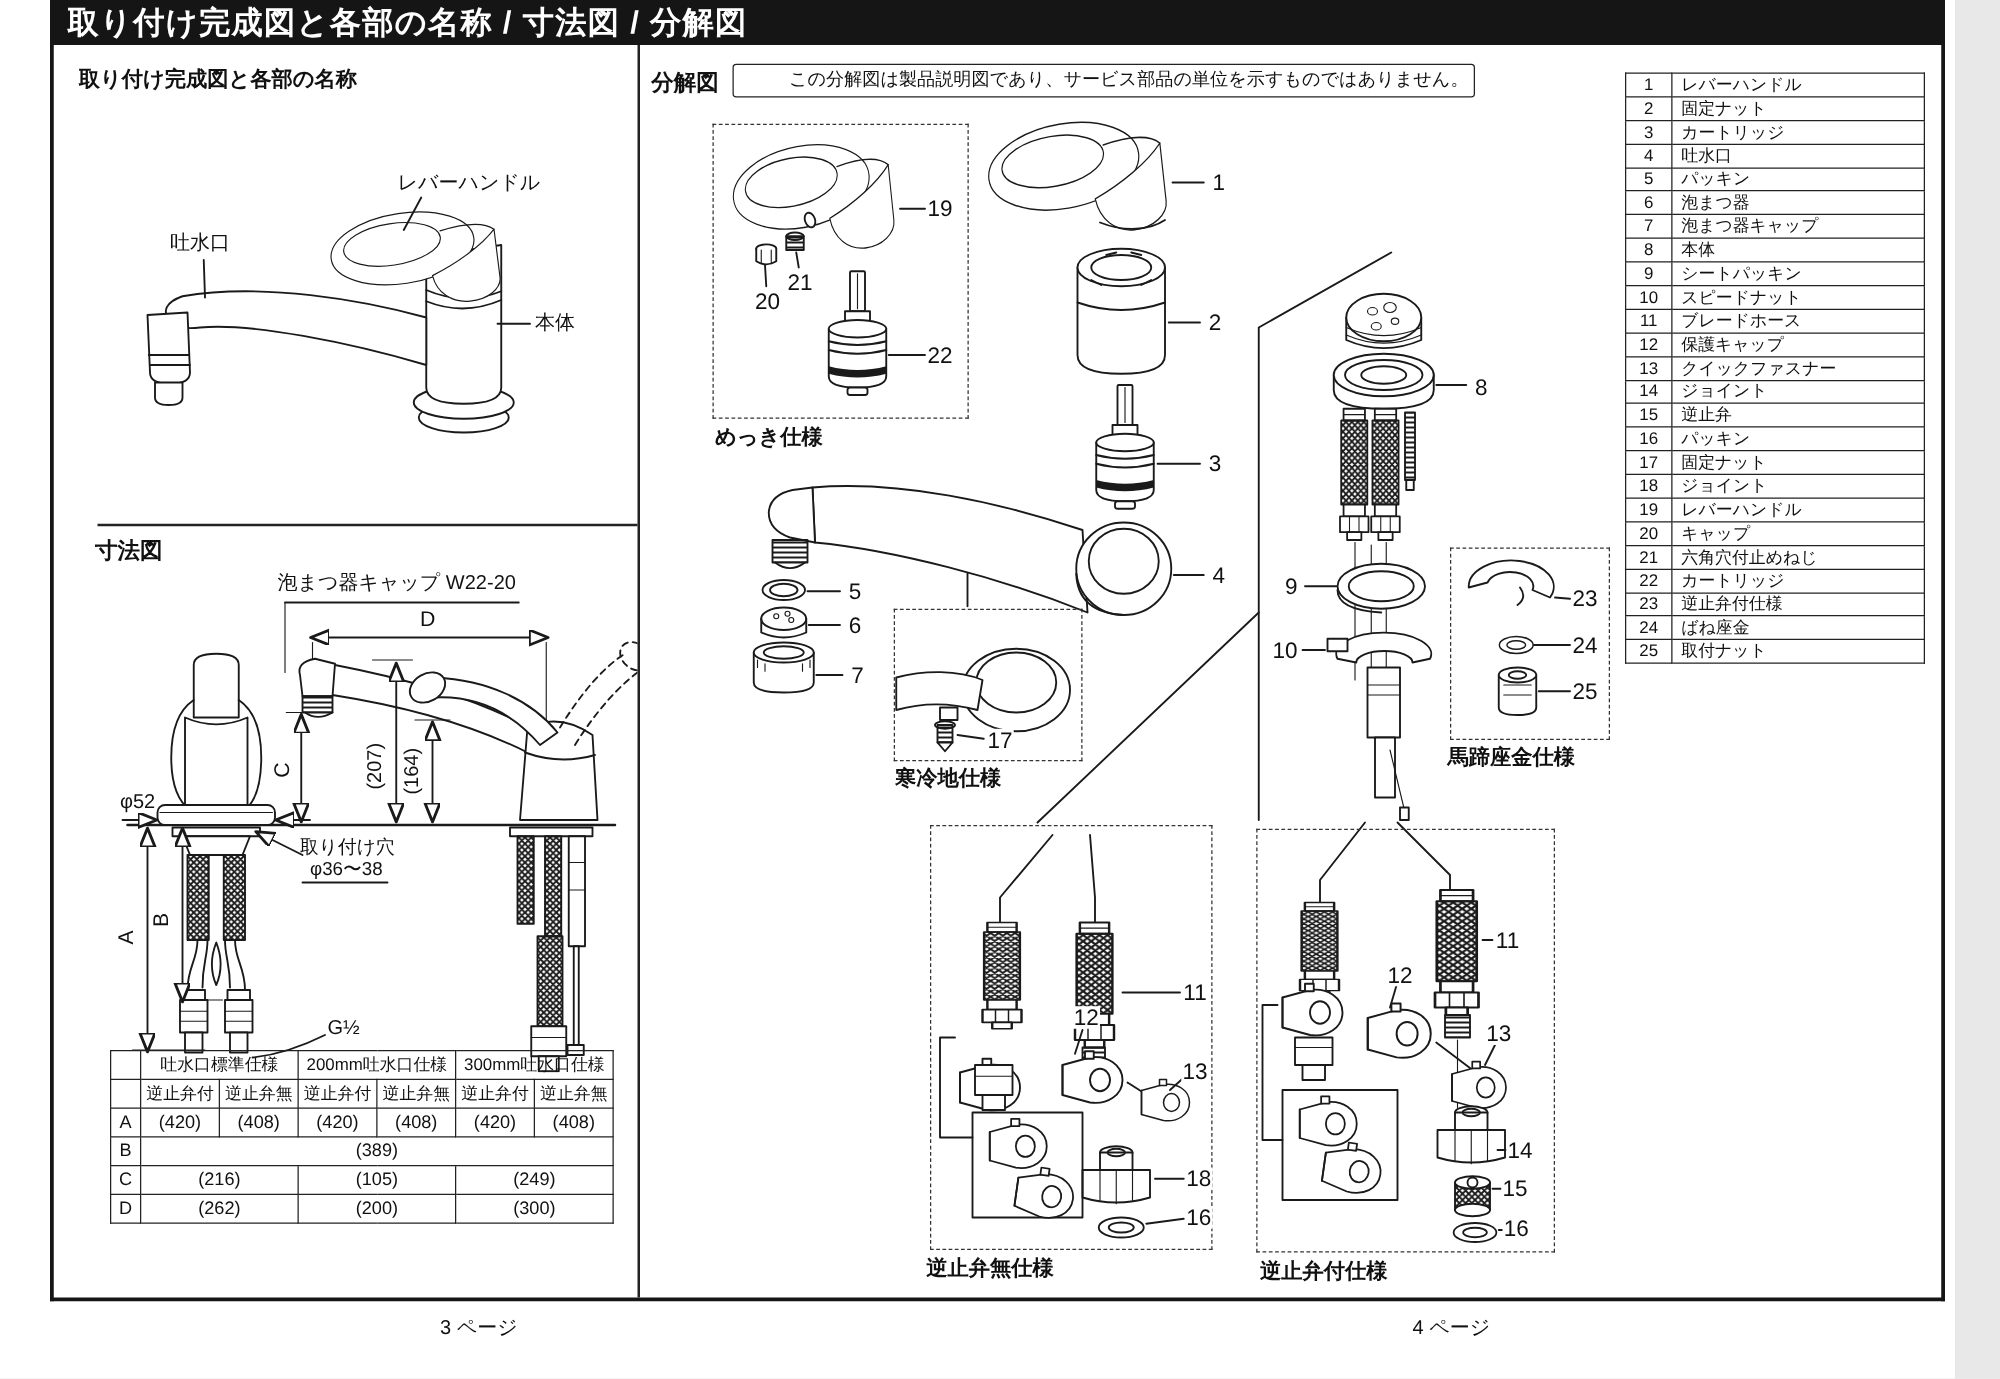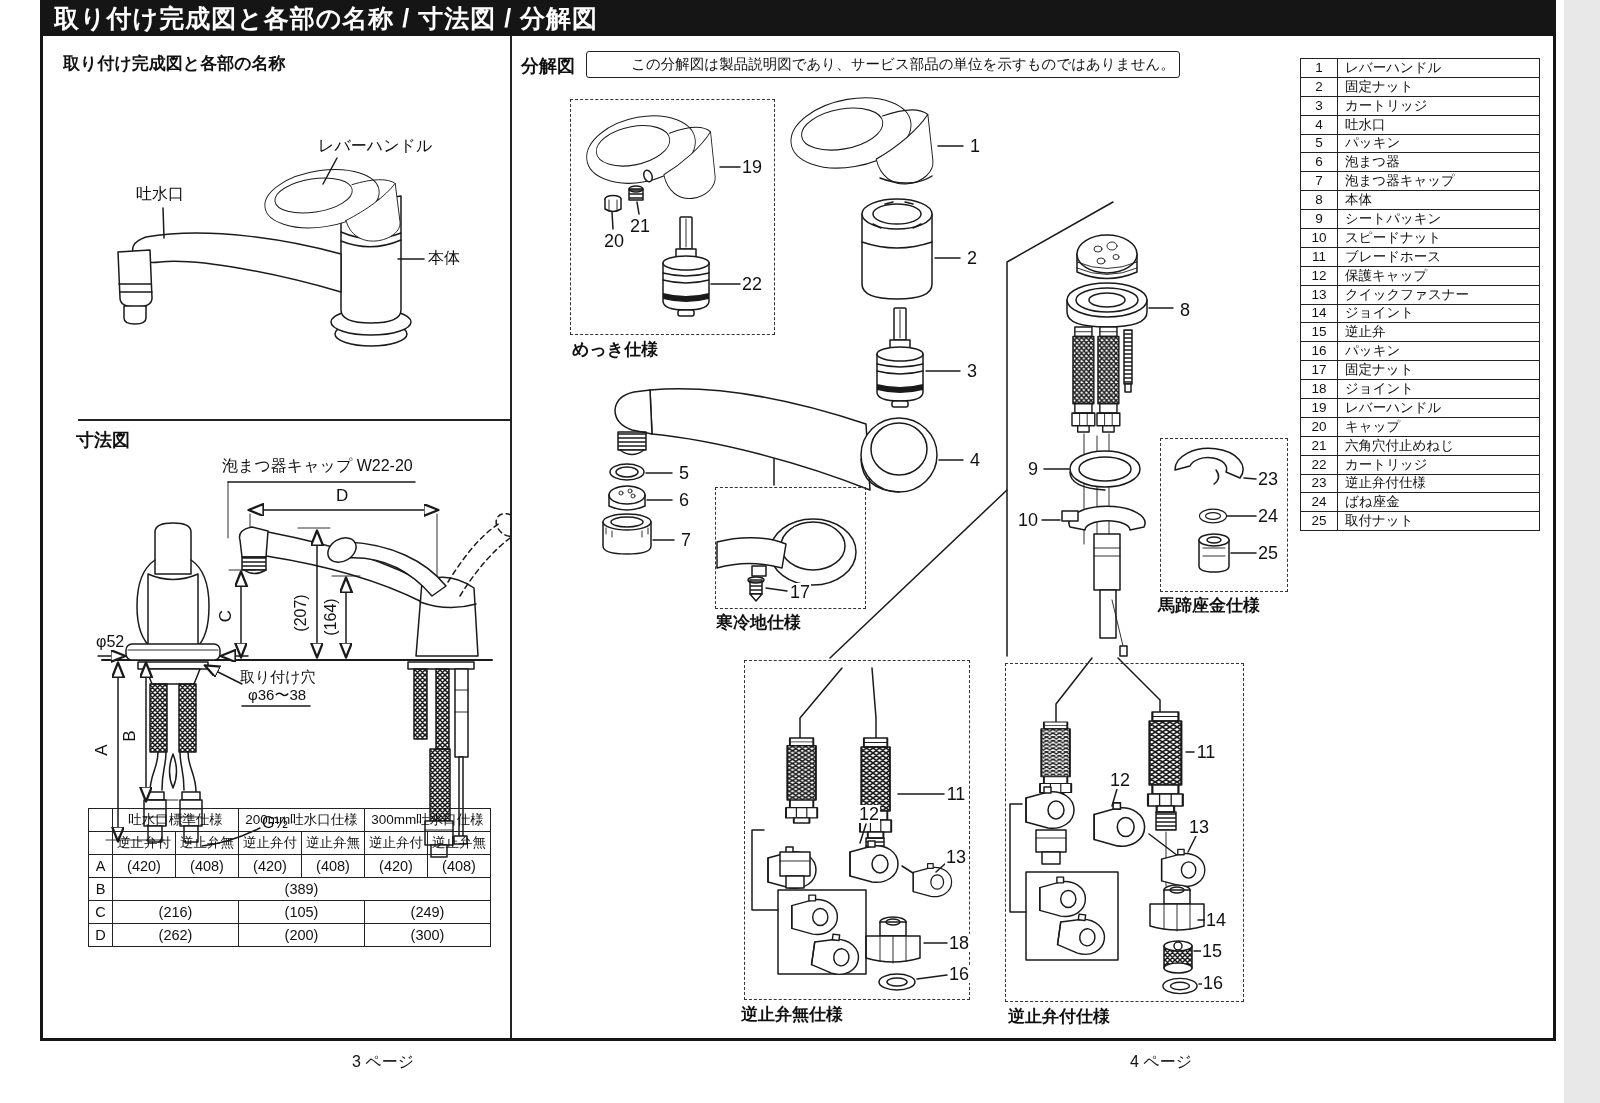--- a/index.html
+++ b/index.html
@@ -39,21 +39,21 @@
   #exploded-callouts{position:absolute;left:510px;top:36px;width:795px;height:1002px;pointer-events:none;}
   .callout{position:absolute;transform:translate(-50%,-50%);font-size:18px;color:#111;background:#fff;padding:0 1px;line-height:1;}
 
   
   .parts-table{position:absolute;left:1300px;top:58px;width:240px;border-collapse:collapse;table-layout:fixed;}
   .parts-table td{border:1.4px solid #222;font-size:13.5px;height:17.9px;padding:0;line-height:1.05;}
   .parts-table td.pno{width:36px;text-align:center;}
   .parts-table td.pname{padding-left:7px;}
 
   
-  .dim-table{position:absolute;left:88px;top:808px;width:402px;border-collapse:collapse;table-layout:fixed;padding-left:16px;}
+  .dim-table{position:absolute;left:88px;top:840px;width:402px;border-collapse:collapse;table-layout:fixed;padding-left:16px;}
   .dim-table td{border:1.5px solid #222;text-align:center;padding:0;font-size:13.5px;height:22px;white-space:nowrap;overflow:hidden;}
   .dim-table td.val{font-size:14.5px;}
   .dim-table td.rl{font-size:14.5px;}
 
   .footer-page{position:absolute;top:1052px;font-size:16px;white-space:nowrap;}
   #page-left{left:352px;}
   #page-right{left:1130px;text-align:center;}
 </style>
 </head>
 <body>

